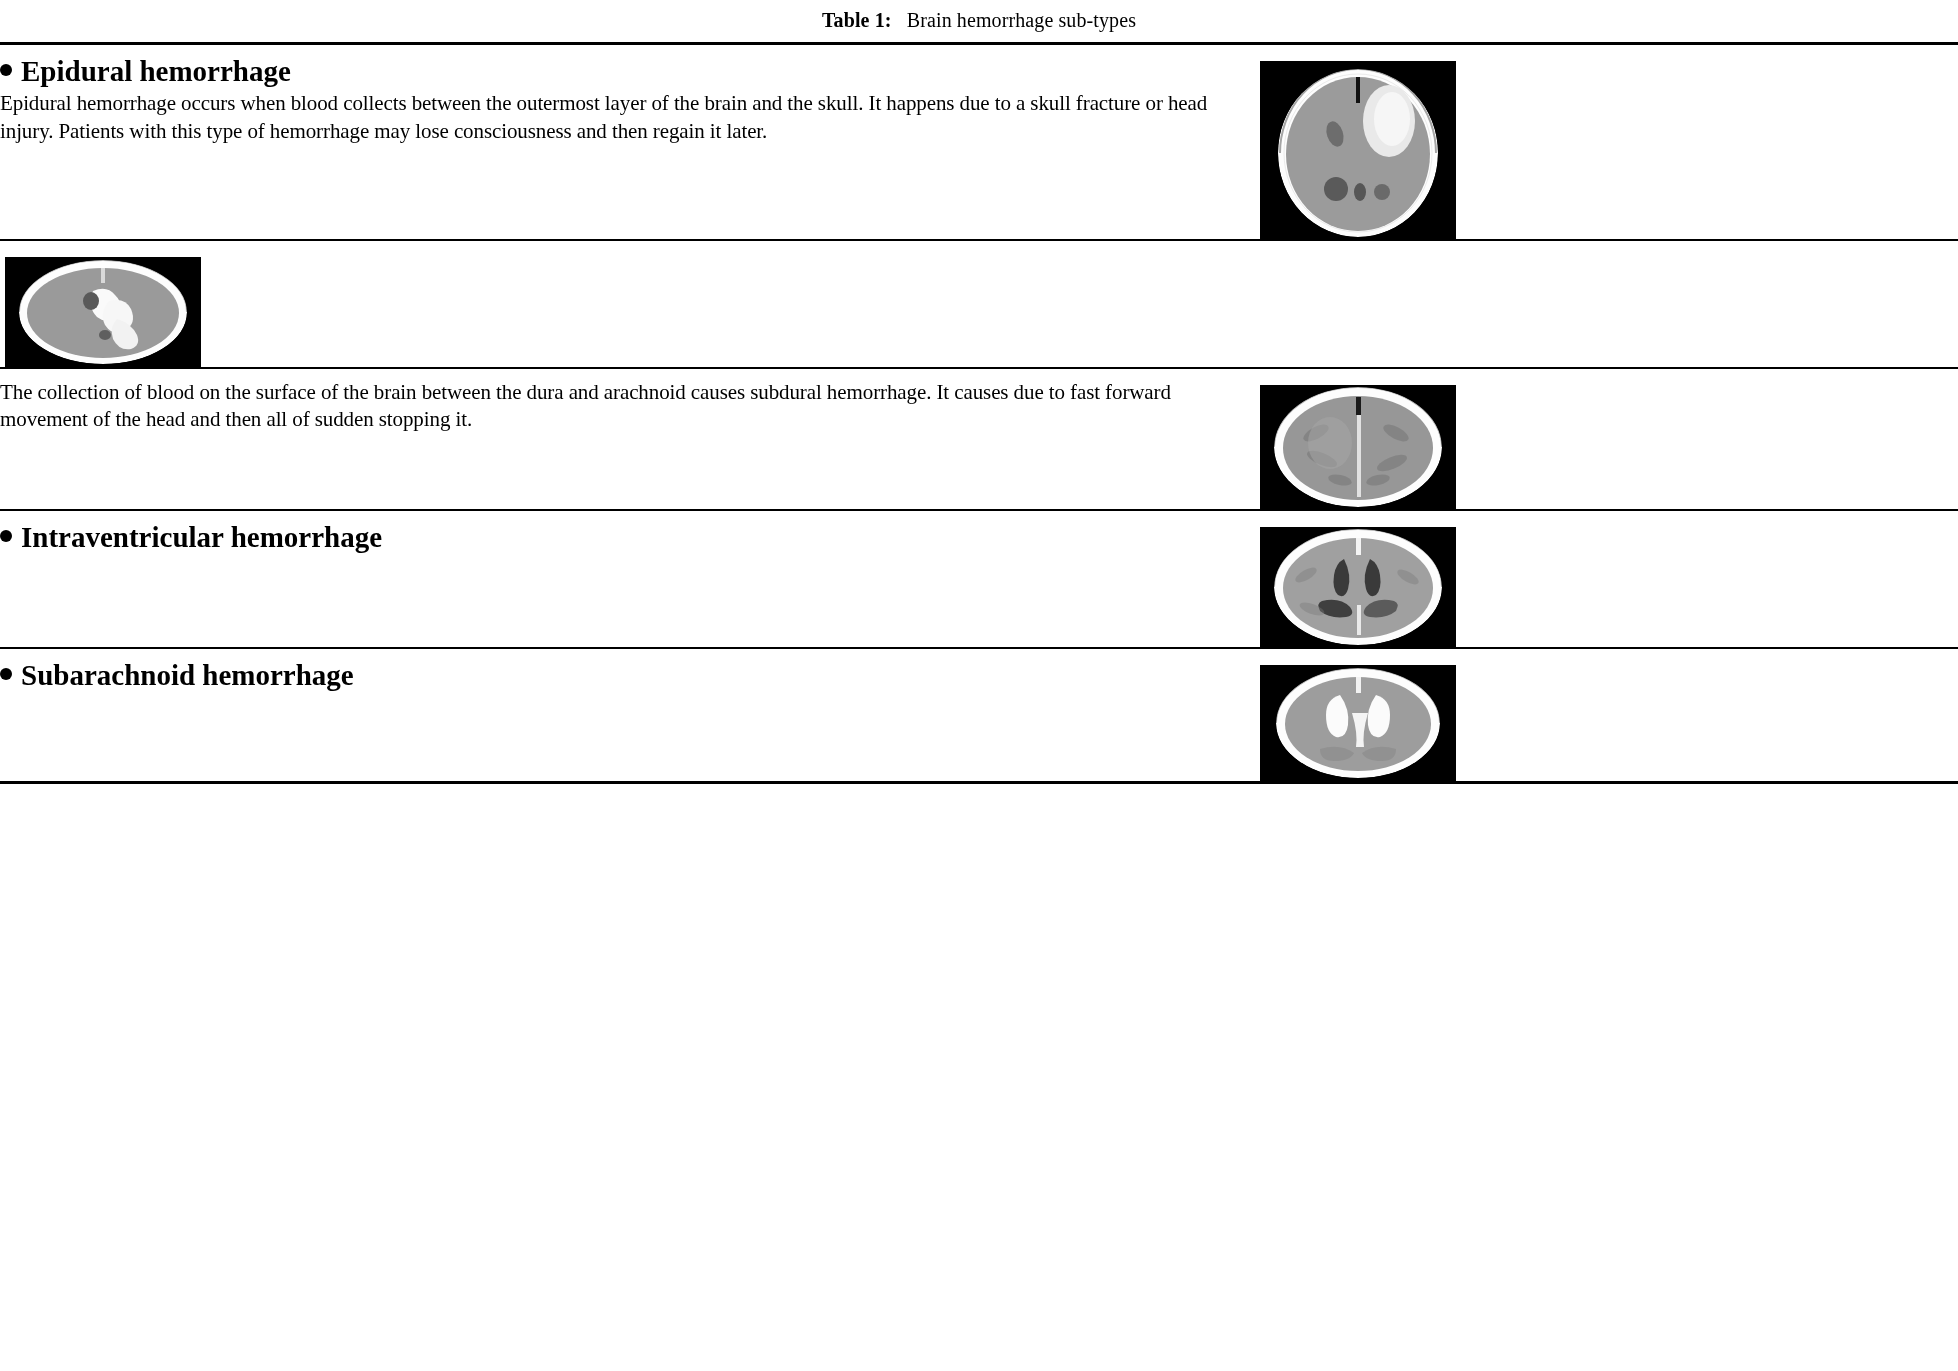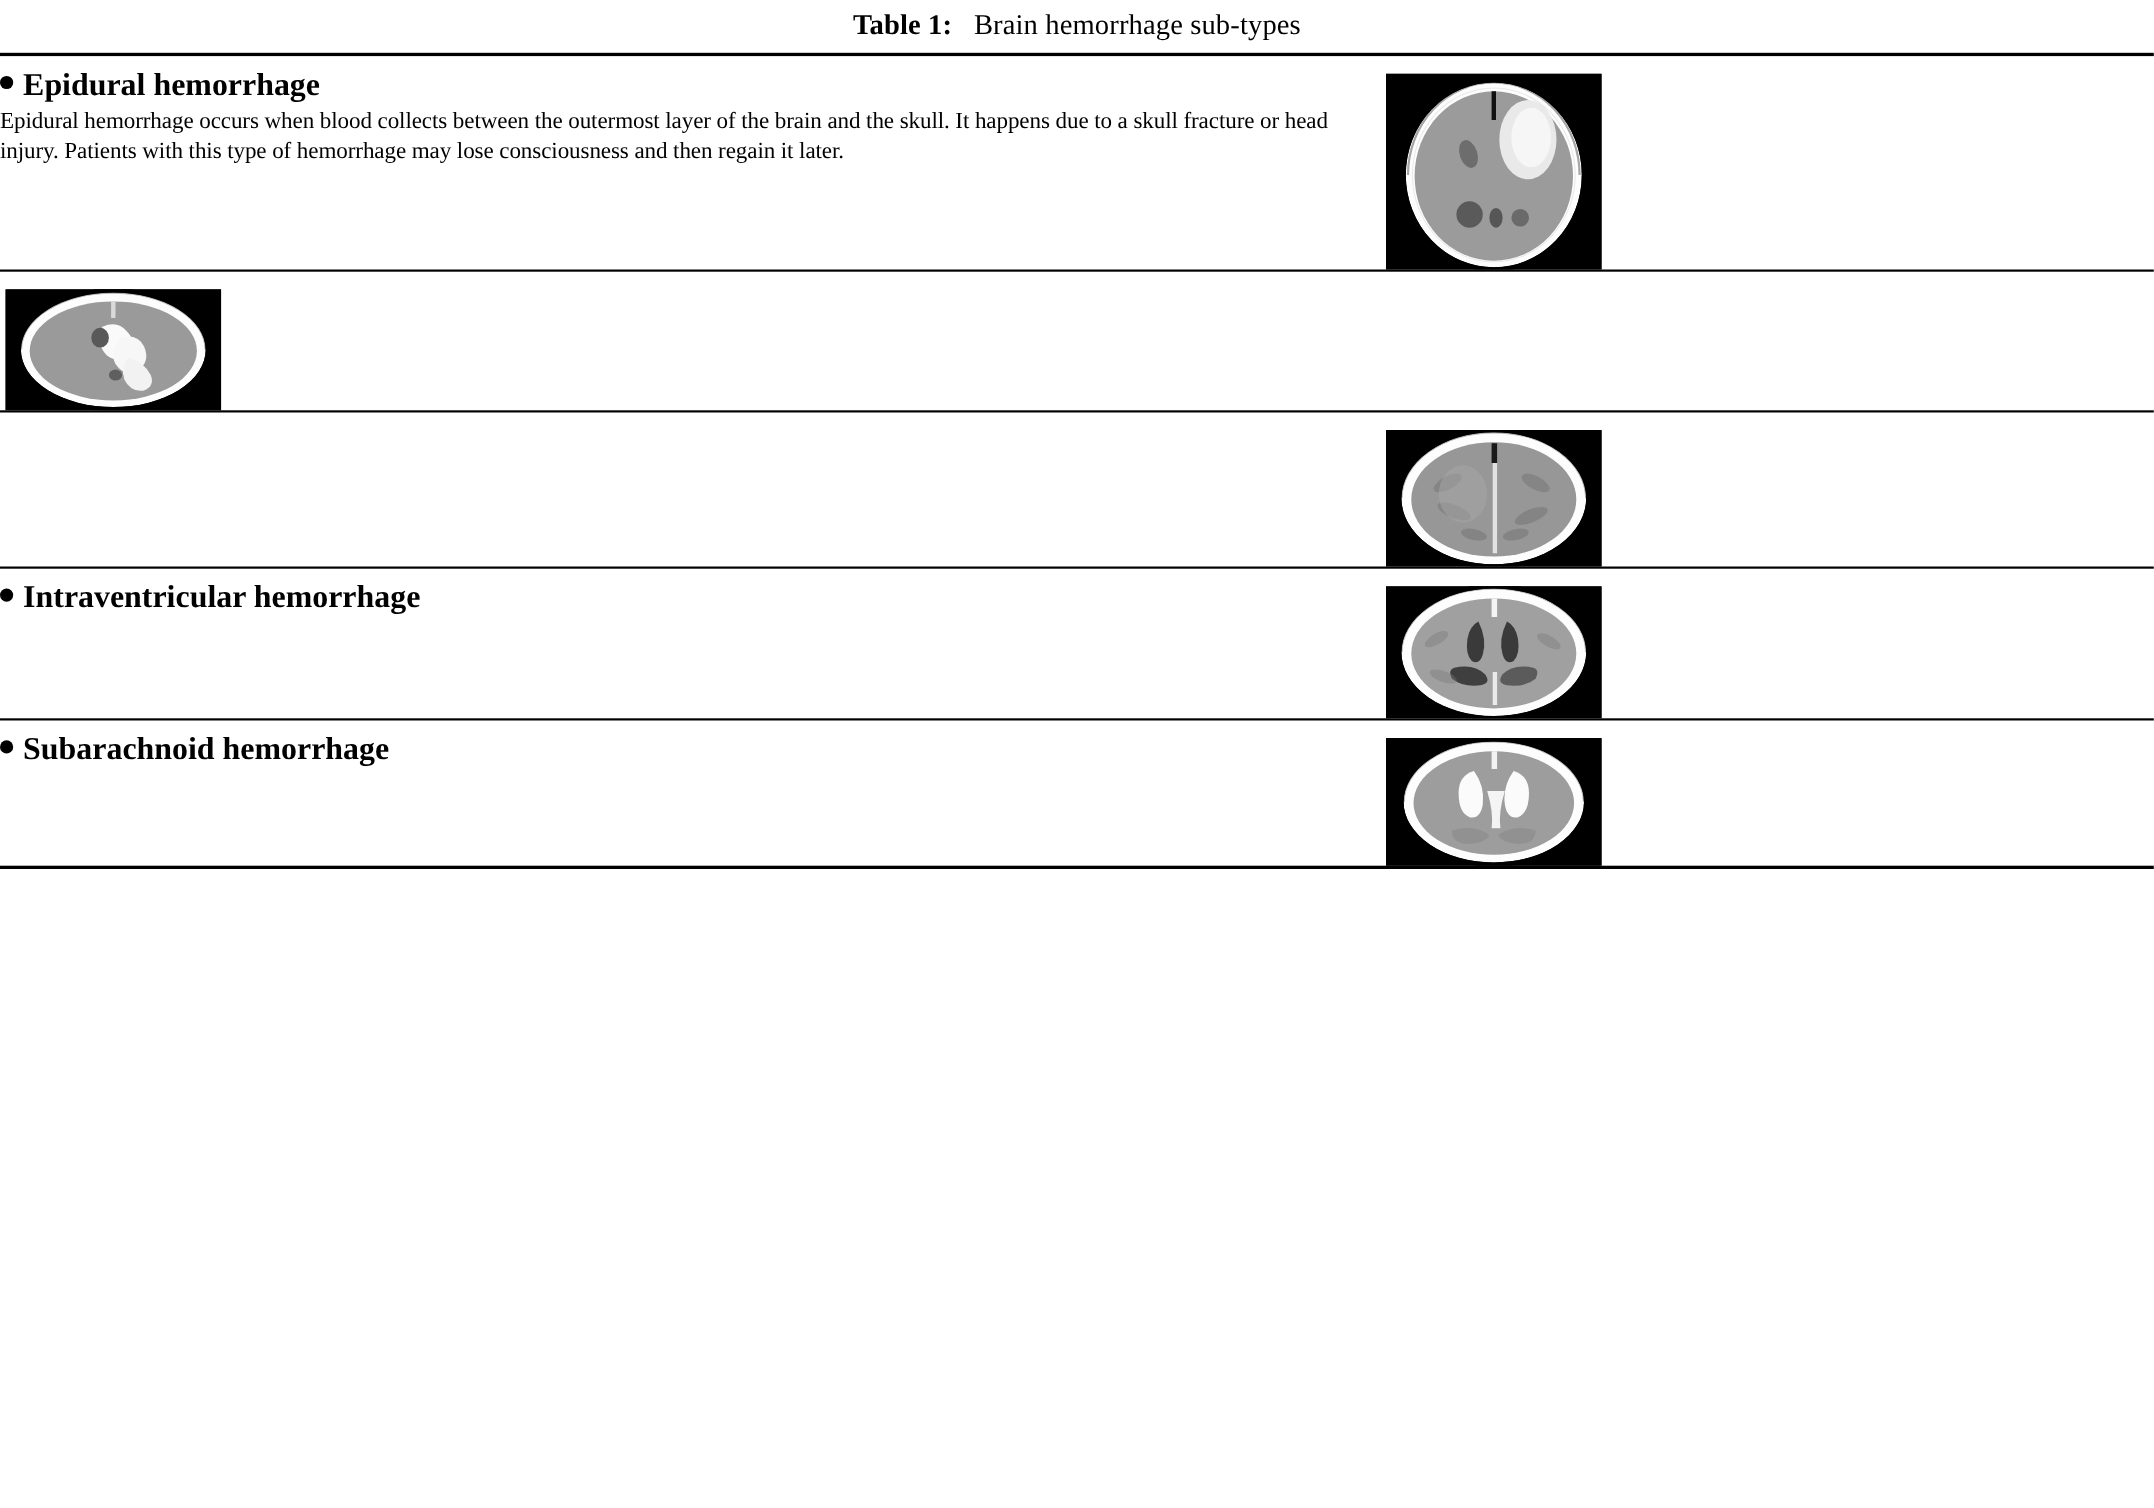--- a/index.html
+++ b/index.html
@@ -5,21 +5,21 @@
   html,body{margin:0;padding:0;}
   body{
     width:1958px;height:1371px;background:#ffffff;
     font-family:"Liberation Serif","DejaVu Serif",serif;
     color:#000000;overflow:hidden;
   }
   .page{position:relative;width:1958px;height:1371px;box-sizing:border-box;}
 
   
   .caption{
-    text-align:center;font-size:26px;line-height:1.0;
+    text-align:center;font-size:20px;line-height:1.0;
     padding-top:10px;padding-bottom:12px;letter-spacing:0.1px;
   }
   .caption .lbl{font-weight:bold;}
   .caption .txt{font-weight:normal;}
 
   
   .rule{height:0;border-top:3px solid #000;width:100%;}
   .rule.thin{border-top:2px solid #000;}
 
   
@@ -113,20 +113,21 @@
         <path d="M14 55 a84 52 0 0 1 168 0" fill="none" stroke="#000" stroke-width="2" opacity="0.3"></path>
         <ellipse cx="98" cy="55" rx="86" ry="54" fill="none" stroke="#000" stroke-width="4"></ellipse>
       </svg>
     </div>
   </div>
 
   <div class="rule thin"></div>
 
   <div class="row">
     <div class="cell-text">
+      <p class="para">The collection of blood on the surface of the brain between the dura and arachnoid causes subdural hemorrhage. It causes due to fast forward movement of the head and then all of sudden stopping it.</p>
     </div>
     <div class="cell-img">
       <svg class="ct" width="196" height="124" viewBox="0 0 196 124">
         <rect x="0" y="0" width="196" height="124" fill="#000"></rect>
         <ellipse cx="98" cy="62" rx="84" ry="60" fill="#fdfdfd"></ellipse>
         <ellipse cx="98" cy="63" rx="75" ry="52" fill="#979797"></ellipse>
         <path d="M96 12 L96 30 L101 30 L101 12 Z" fill="#1a1a1a"></path>
         <path d="M97 30 L97 112 L101 112 L101 30 Z" fill="#e2e2e2"></path>
         <g opacity="0.45" fill="#6f6f6f">
           <ellipse cx="56" cy="48" rx="14" ry="6" transform="rotate(-28 56 48)"></ellipse>

